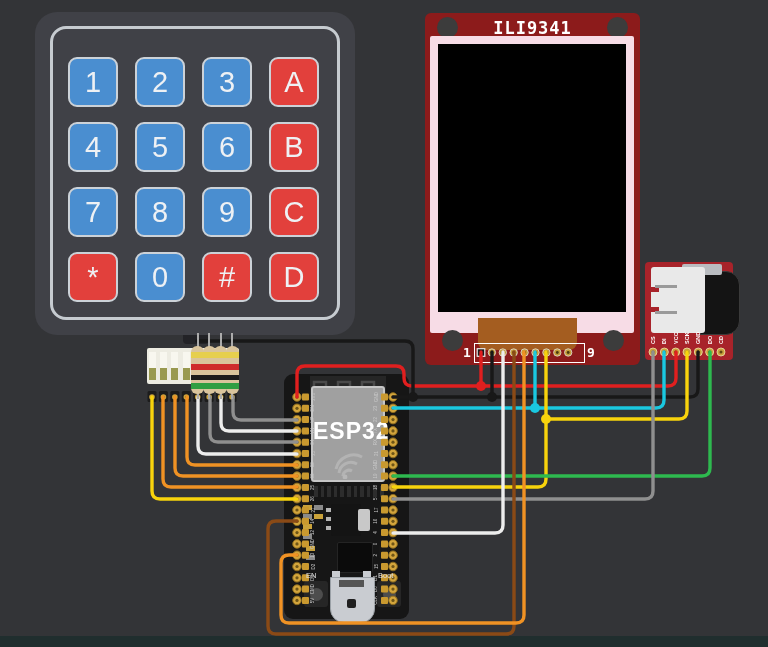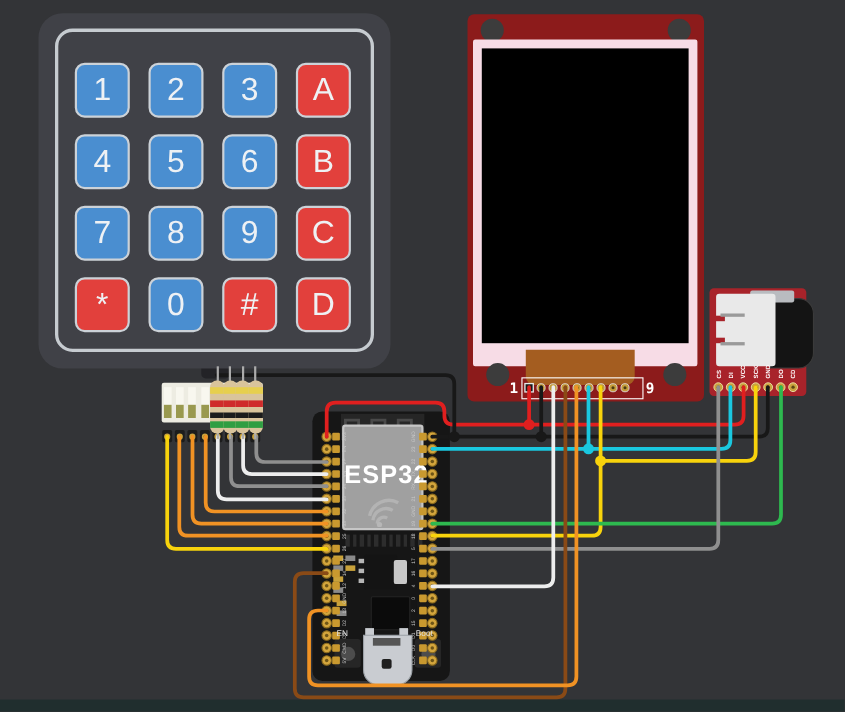--- a/index.html
+++ b/index.html
@@ -70,20 +70,21 @@
         <div class="key red" style="position: absolute; left: 33px; top: 240px;">*</div>
         <div class="key blue" style="position: absolute; left: 100px; top: 240px;">0</div>
         <div class="key red" style="position: absolute; left: 167px; top: 240px;">#</div>
         <div class="key red" style="position: absolute; left: 234px; top: 240px;">D</div>
       </div>
   </div>
 
   <div id="ili-board" class="abs">
     <div class="hole abs" style="left:12px;top:4px;"></div>
     <div class="hole abs" style="left:182px;top:4px;"></div>
+    <div id="ili-title" class="abs">ILI9341</div>
     <div id="ili-bezel" class="abs"></div>
     <div id="ili-screen" class="abs"></div>
     <div class="hole abs" style="left:17px;top:317px;"></div>
     <div class="hole abs" style="left:178px;top:317px;"></div>
     <div id="ili-flex" class="abs"></div>
     <div id="ili-pinbox" class="abs"></div>
   </div>
 
   <div id="esp-board" class="abs">
     <svg class="abs" style="left:26px;top:2px;" width="76" height="24">

